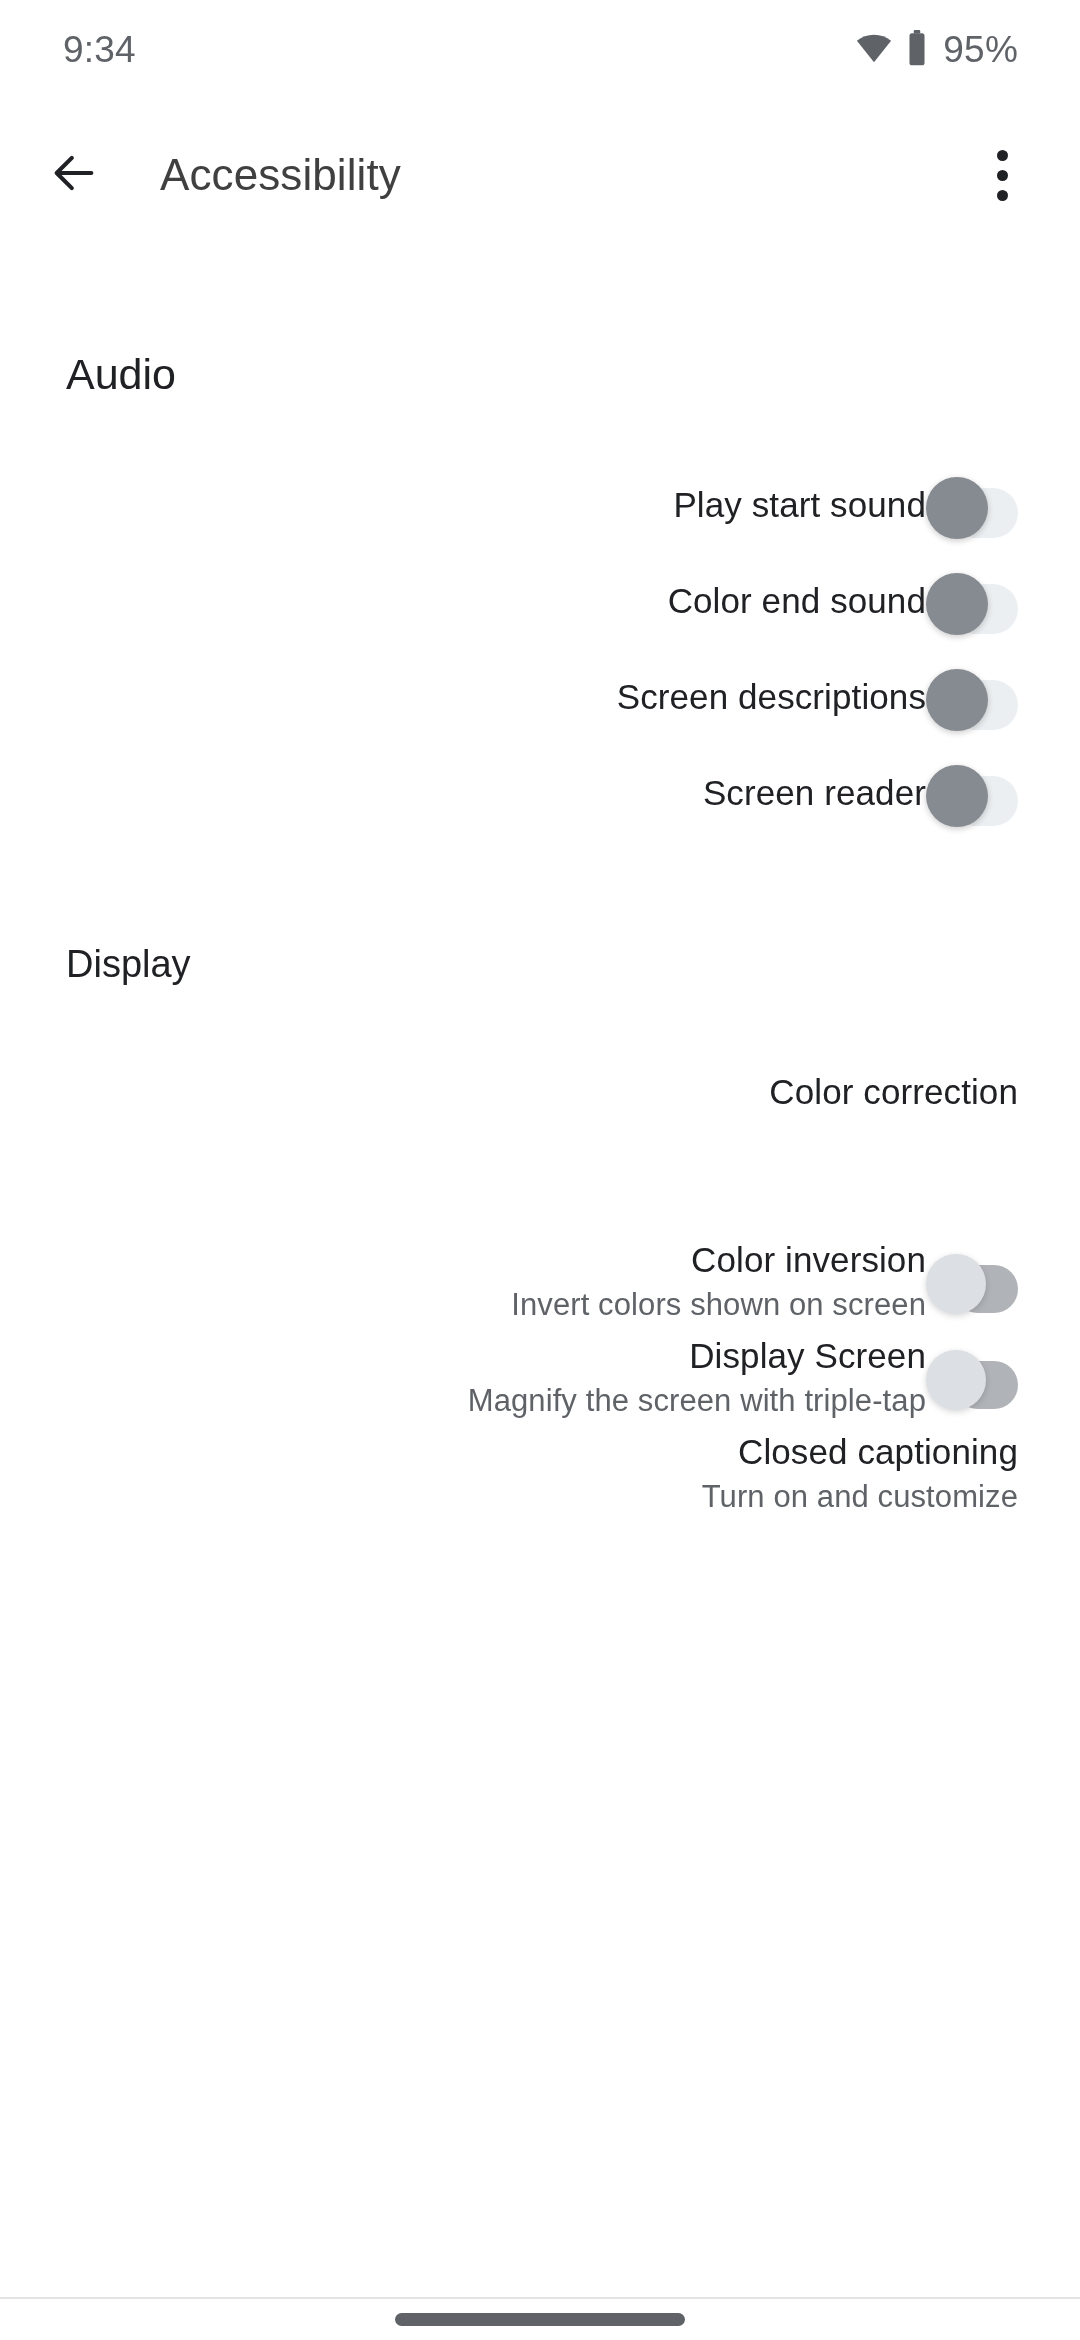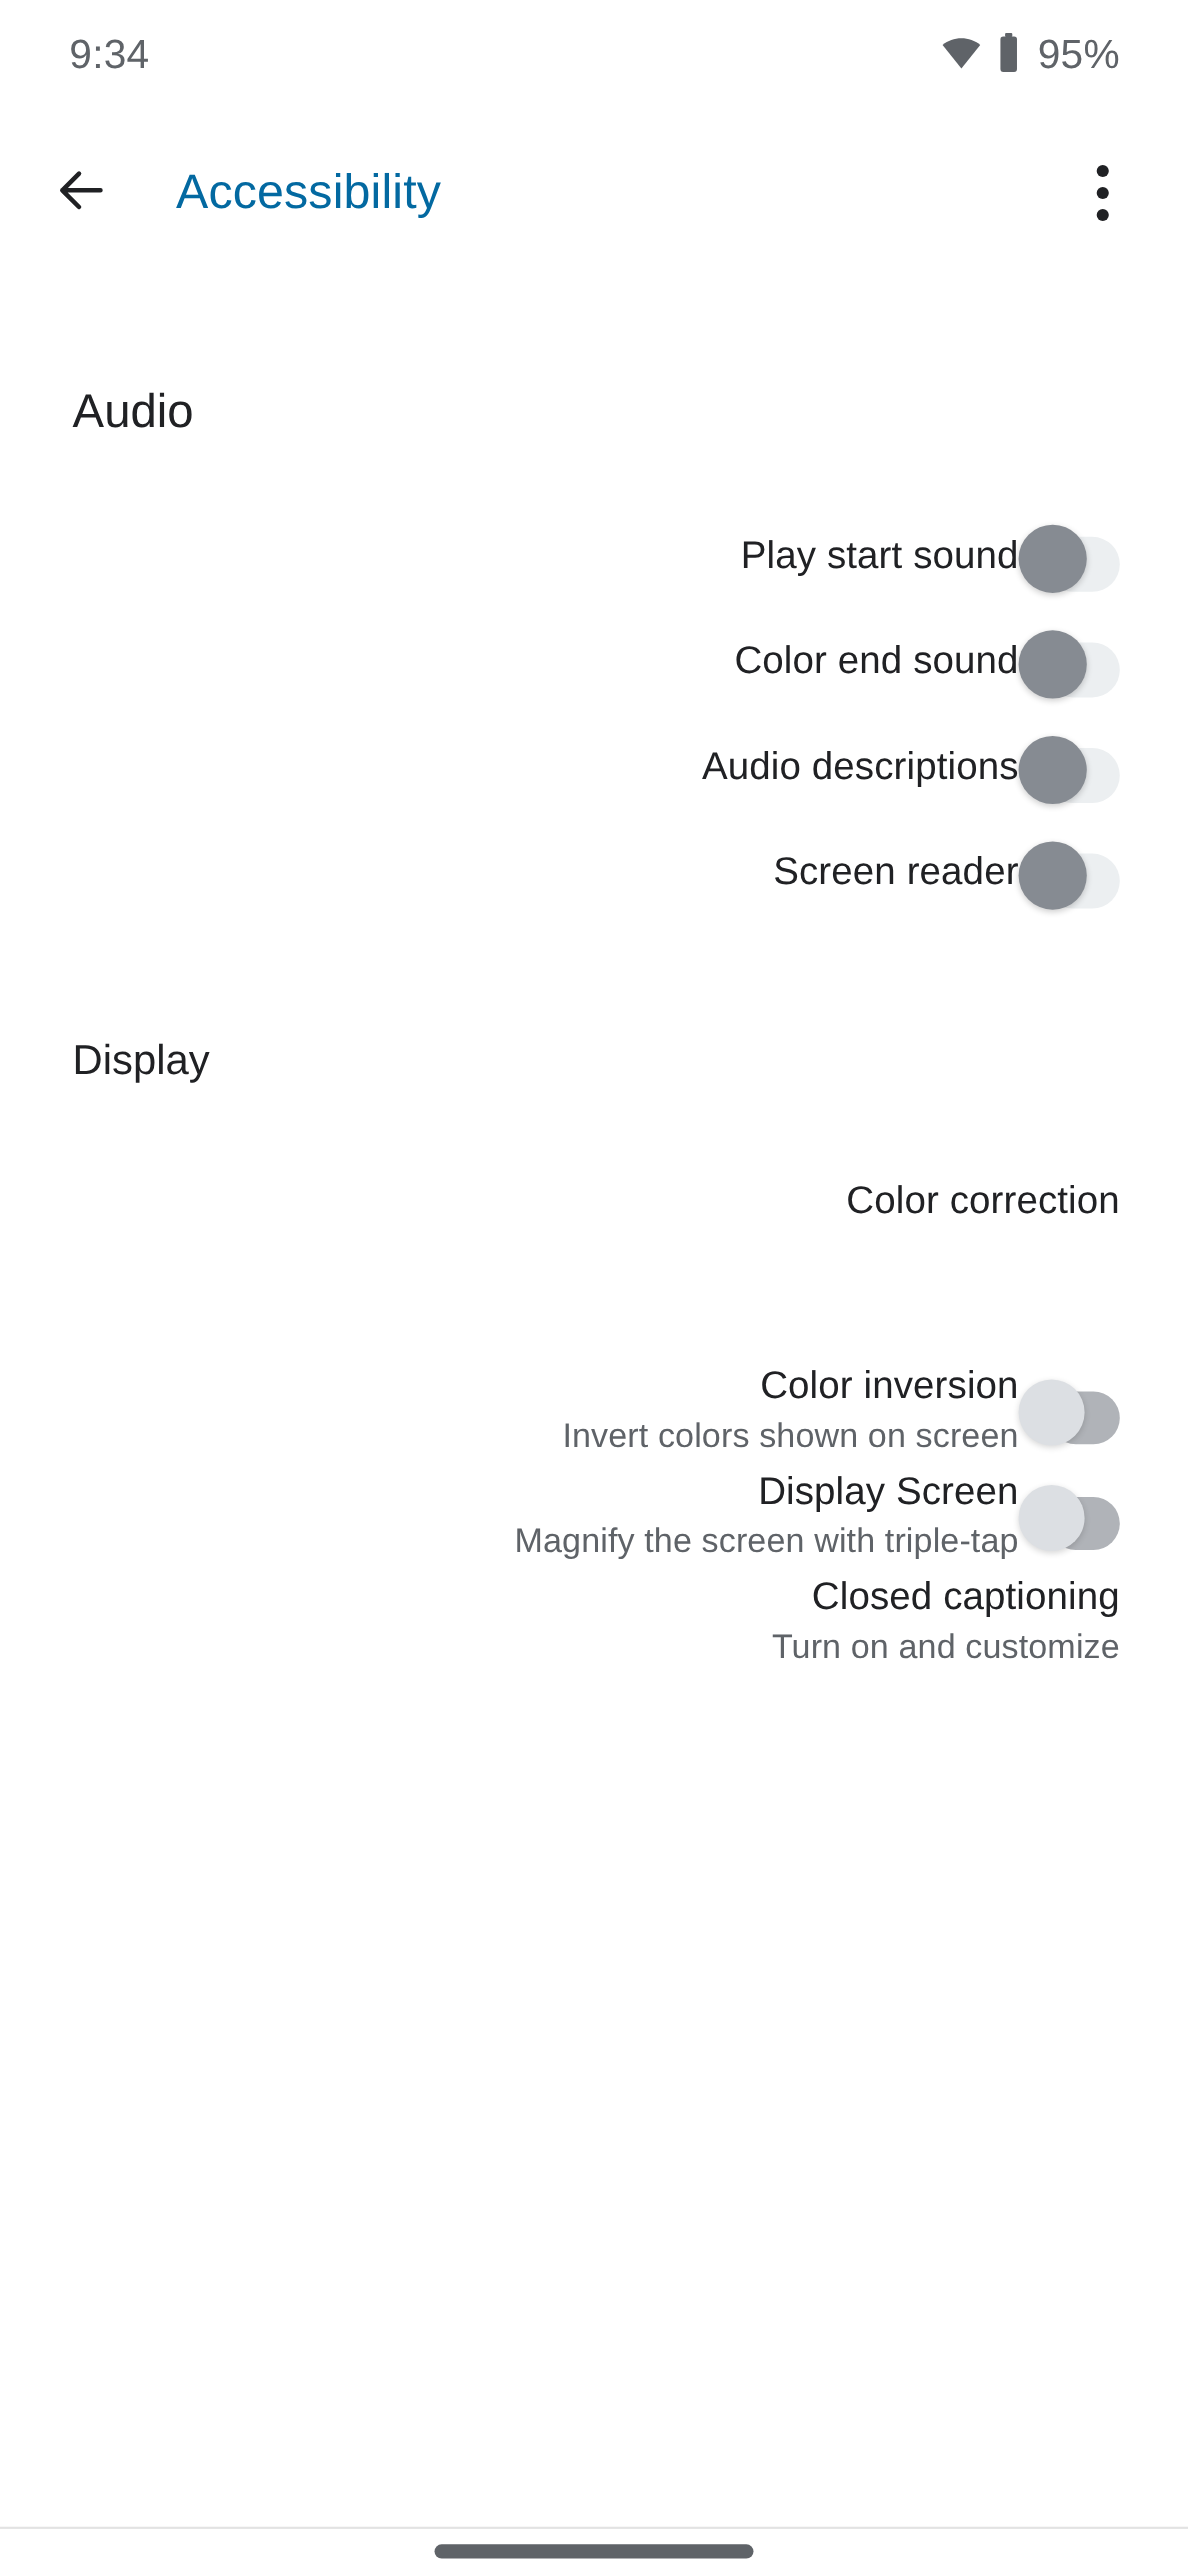--- a/index.html
+++ b/index.html
@@ -62,21 +62,21 @@
   .back-button {
     width: 96px;
     height: 96px;
     display: flex;
     align-items: center;
     justify-content: center;
     flex: 0 0 auto;
   }
   .app-title {
     font-size: 44px;
-    color: #0369a1;
+    color: #404040;
     margin-left: 38px;
     white-space: nowrap;
     letter-spacing: 0.1px;
   }
   .overflow-button {
     margin-left: auto;
     width: 96px;
     height: 96px;
     display: flex;
     flex-direction: column;
@@ -278,21 +278,21 @@
       <div class="row-title">Color end sound</div>
     </div>
     <div class="switch style-a">
       <span class="track"></span>
       <span class="thumb"></span>
     </div>
   </div>
 
   <div class="row">
     <div class="row-labels">
-      <div class="row-title">Audio descriptions</div>
+      <div class="row-title">Screen descriptions</div>
     </div>
     <div class="switch style-a">
       <span class="track"></span>
       <span class="thumb"></span>
     </div>
   </div>
 
   <div class="row">
     <div class="row-labels">
       <div class="row-title">Screen reader</div>

